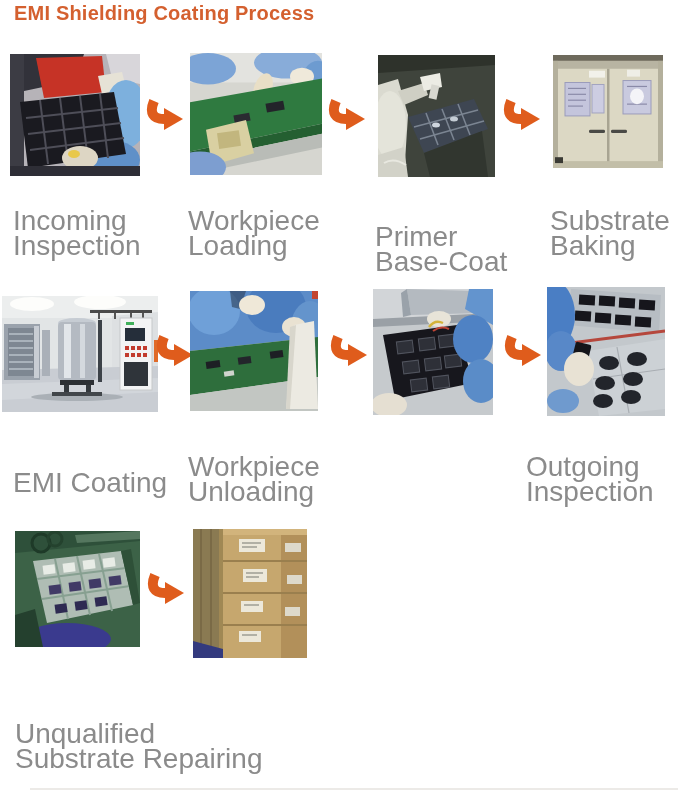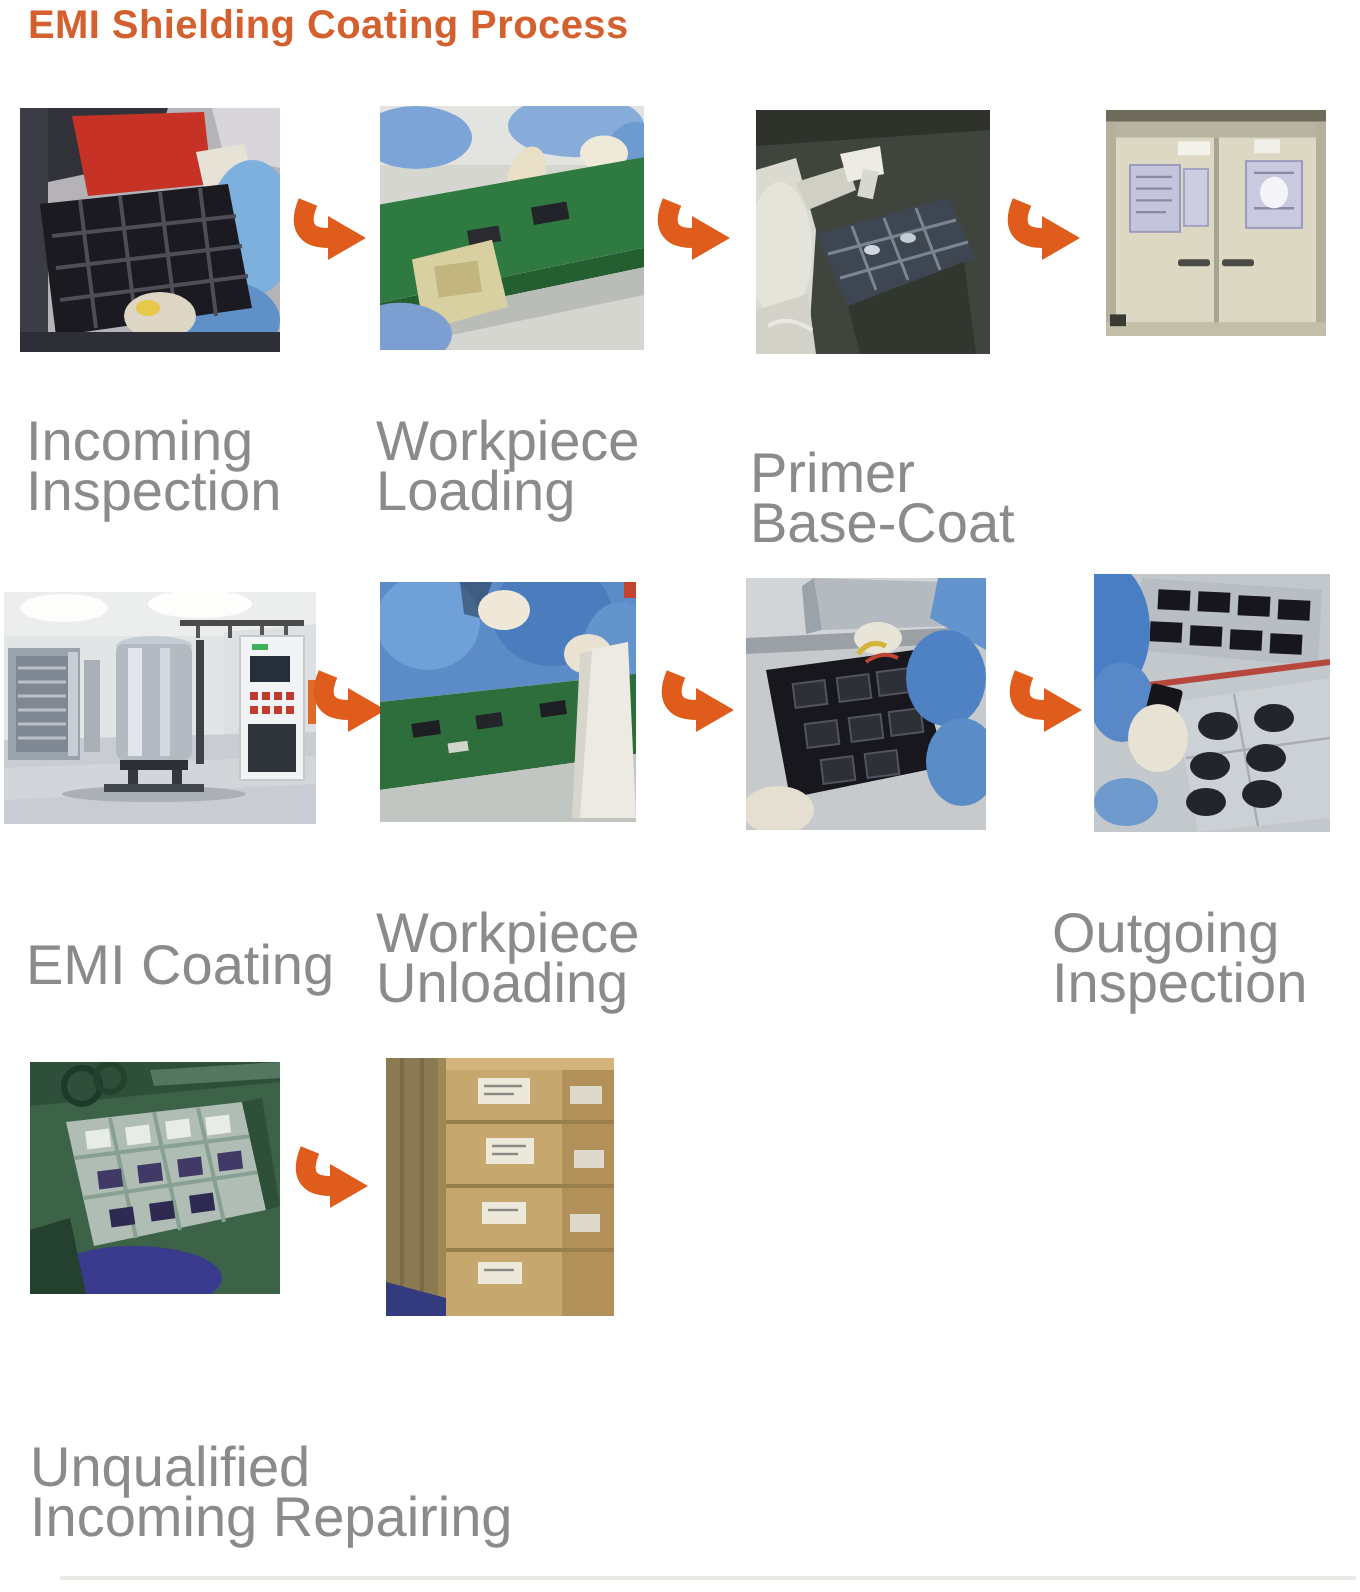--- a/index.html
+++ b/index.html
@@ -171,20 +171,22 @@
       <rect x="2" y="104" width="8" height="6" fill="#3a3a34"></rect>
     </svg>
   </figure>
 
   <div class="caption c1">Incoming
 Inspection</div>
   <div class="caption c2">Workpiece
 Loading</div>
   <div class="caption c3">Primer
 Base-Coat</div>
+  <div class="caption c4">Substrate
+Baking</div>
 
   <figure class="photo p5" aria-label="vacuum metallizing coating machine room with stainless chambers and control cabinet">
     <svg viewBox="0 0 156 116" preserveAspectRatio="none" aria-hidden="true">
       <rect width="156" height="116" fill="#eceeee"></rect>
       <ellipse cx="30" cy="8" rx="22" ry="7" fill="#fdfdfb"></ellipse>
       <ellipse cx="98" cy="6" rx="26" ry="7" fill="#fdfdfb"></ellipse>
       <rect y="22" width="156" height="52" fill="#e2e5e6"></rect>
       <polygon points="110,20 156,16 156,74 110,74" fill="#dde0e2"></polygon>
       <polygon points="0,74 156,70 156,116 0,116" fill="#c9cdd3"></polygon>
       <polygon points="0,88 156,82 156,96 0,104" fill="#d6dade" opacity="0.7"></polygon>
@@ -425,16 +427,16 @@
         <line x1="53" y1="44" x2="70" y2="44"></line>
           <line x1="53" y1="48" x2="66" y2="48"></line>
         <line x1="51" y1="76" x2="66" y2="76"></line>
           <line x1="49" y1="106" x2="64" y2="106"></line>
       </g>
       <polygon points="0,112 30,120 30,129 0,129" fill="#333a7e"></polygon>
     </svg>
   </figure>
 
   <div class="caption c9">Unqualified
-Incoming Repairing</div>
+Substrate Repairing</div>
 
   <div class="divider"></div>
 </div>
 
 </body></html>

